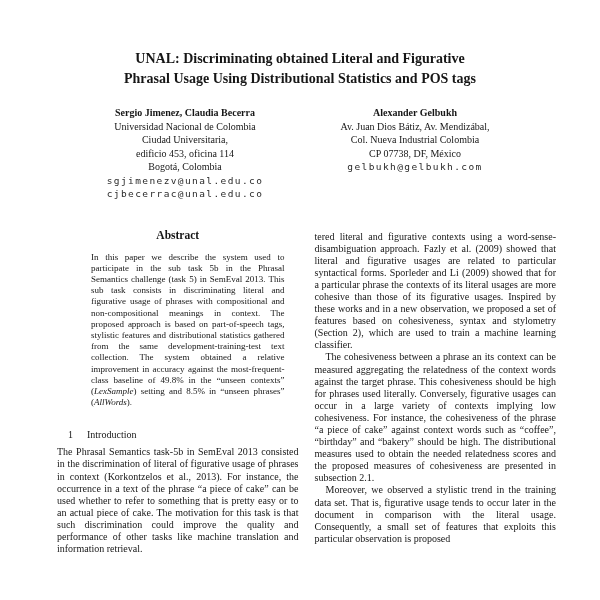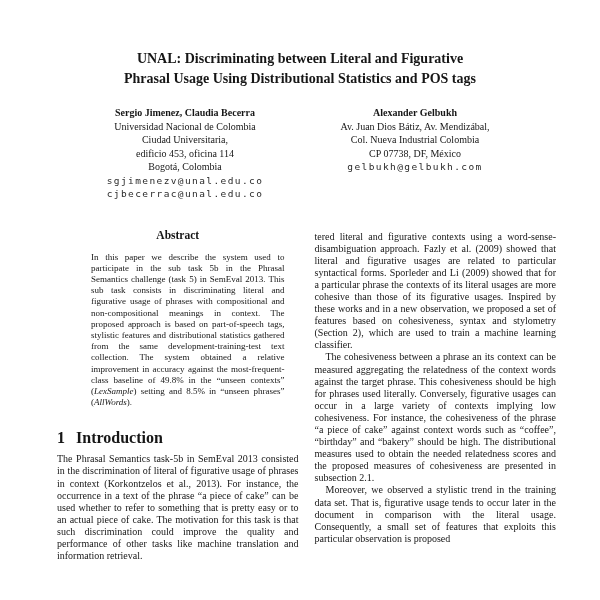--- a/index.html
+++ b/index.html
@@ -56,42 +56,43 @@
   .abstract-body {
     margin: 0 14px 0 34px;
     font-size: 9px;
     line-height: 11.2px;
     text-align: justify;
   }
   .abstract-body em { font-style: italic; }
 
   .section-heading {
     margin-top: 21px;
-    font-size: 16px;
-    font-weight: bold;
+    font-size: 10px;
+    font-weight: normal;
     white-space: nowrap;
+    margin-left: 11px;
   }
   .section-number { display: inline-block; width: 19px; }
 
   .para {
     font-size: 10px;
     line-height: 12.1px;
     text-align: justify;
   }
   .col-left .para { margin-top: 6px; }
   .col-right { padding-top: 2px; }
   .para.indent { text-indent: 11px; }
 </style>
 </head>
 <body>
 
 <div class="page">
 
   <div class="title-block">
-    <div>UNAL: Discriminating between Literal and Figurative</div>
+    <div>UNAL: Discriminating obtained Literal and Figurative</div>
     <div>Phrasal Usage Using Distributional Statistics and POS tags</div>
   </div>
 
   <div class="authors-row">
     <div class="author-block">
       <div class="author-name">Sergio Jimenez, Claudia Becerra</div>
       <div>Universidad Nacional de Colombia</div>
       <div>Ciudad Universitaria,</div>
       <div>edificio 453, oficina 114</div>
       <div>Bogotá, Colombia</div>

